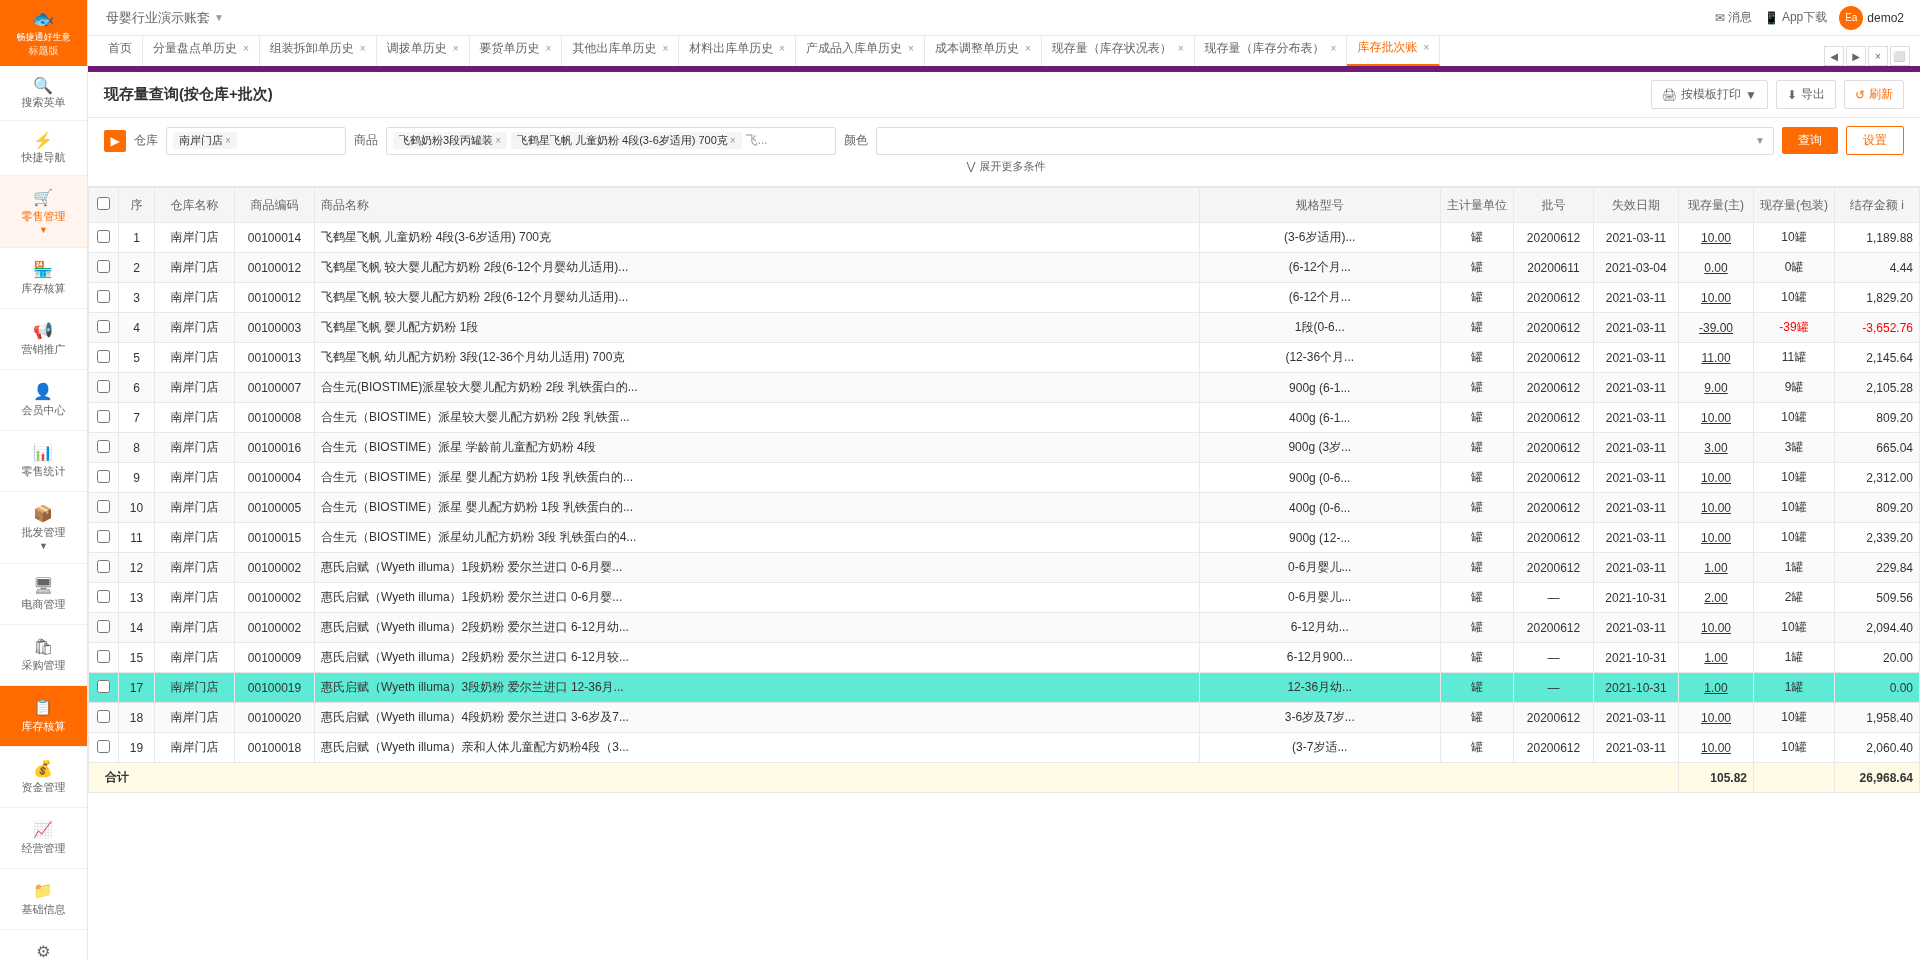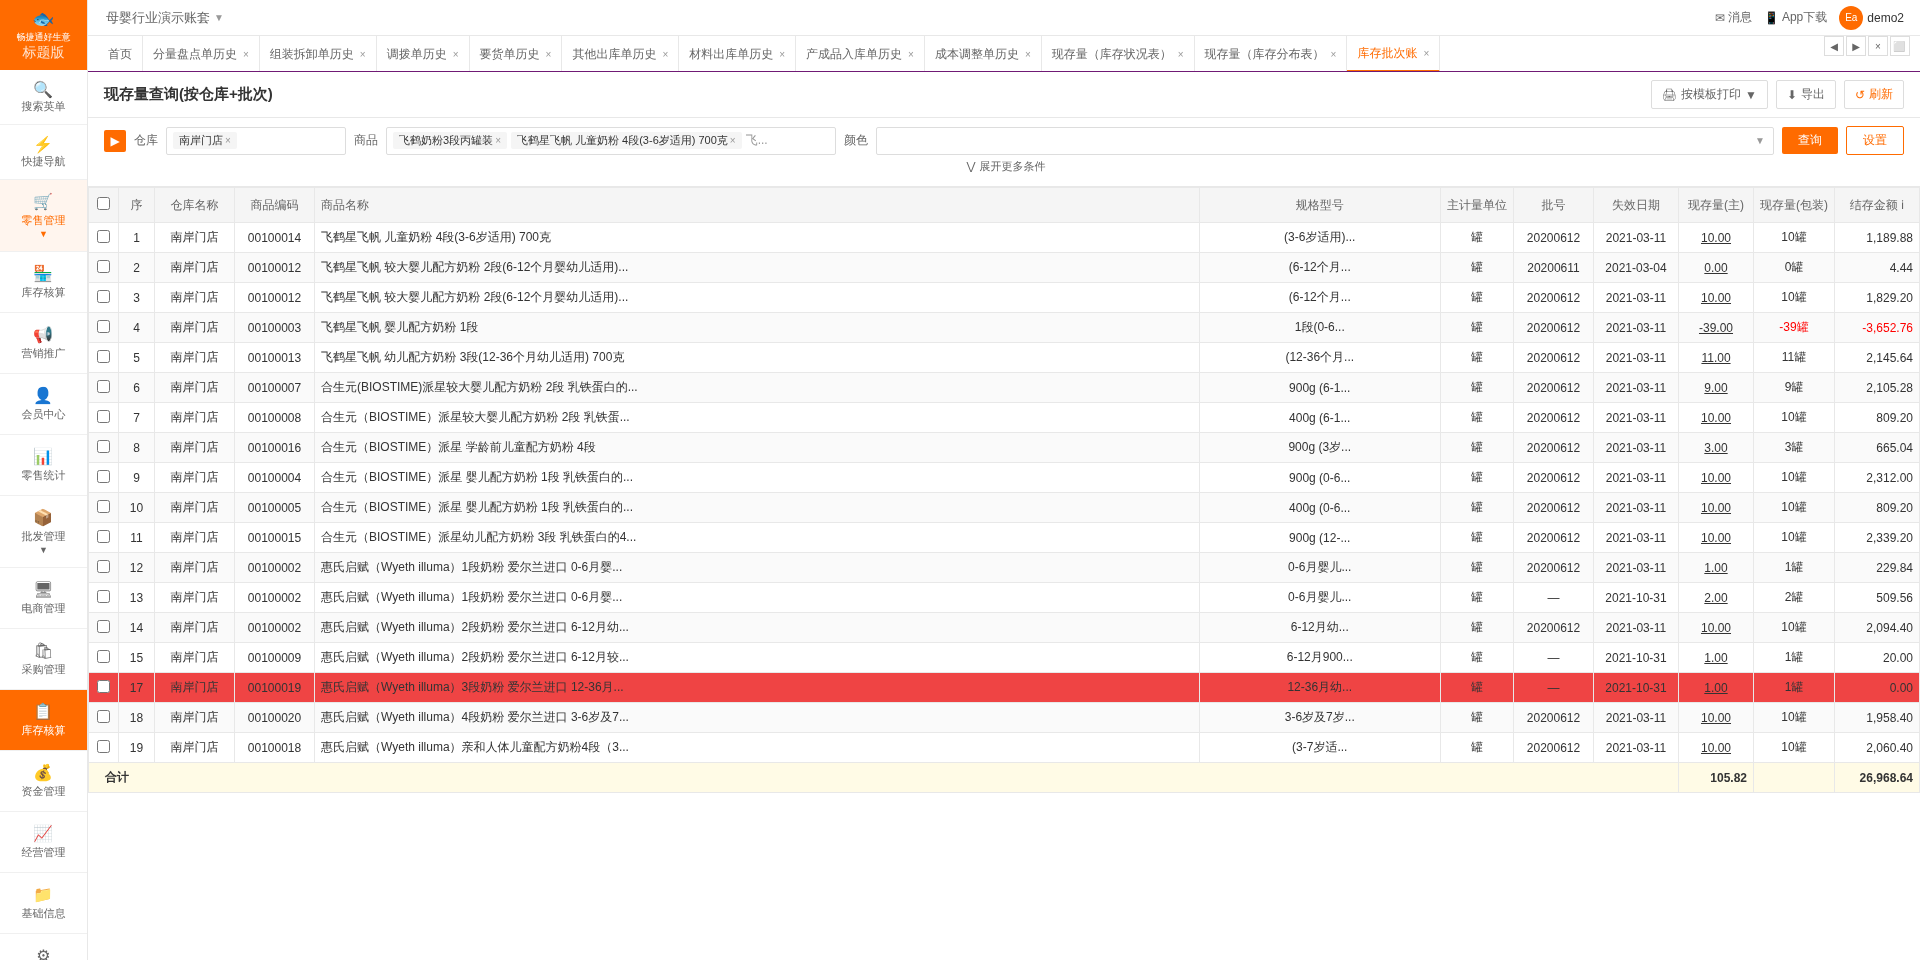--- a/index.html
+++ b/index.html
@@ -12,21 +12,21 @@
     .sidebar-search { width: 100%; padding: 10px 4px; text-align: center; color: #666; font-size: 11px; border-bottom: 1px solid #f0f0f0; cursor: pointer; }
     .sidebar-nav-btn { width: 100%; padding: 10px 4px; text-align: center; color: #666; font-size: 11px; border-bottom: 1px solid #f0f0f0; cursor: pointer; }
     .sidebar-item { width: 100%; padding: 12px 4px; text-align: center; color: #666; font-size: 11px; cursor: pointer; border-bottom: 1px solid #f0f0f0; }
     .sidebar-item.active { background: #ff6b00; color: #fff; }
     .sidebar-item .item-icon { font-size: 16px; display: block; margin-bottom: 2px; }
 
     
     .main { flex: 1; display: flex; flex-direction: column; height: 960px; overflow: hidden; }
 
     
-    .top-nav { background: #fff; border-bottom: 1px solid #701a75; height: 36px; display: flex; align-items: flex-start; padding: 0 10px; overflow: hidden; }
+    .top-nav { background: #fff; border-bottom: 6px solid #701a75; height: 36px; display: flex; align-items: flex-end; padding: 0 10px; overflow: hidden; }
     .tab-item { display: flex; align-items: center; padding: 0 10px; height: 36px; border-right: 1px solid #e8e8e8; cursor: pointer; white-space: nowrap; font-size: 12px; color: #666; }
     .tab-item.active { color: #ff6b00; border-bottom: 2px solid #ff6b00; }
     .tab-item .tab-close { margin-left: 6px; color: #999; font-size: 10px; }
     .tab-nav-arrows { margin-left: auto; display: flex; align-items: center; gap: 2px; }
     .tab-nav-btn { width: 20px; height: 20px; border: 1px solid #ddd; background: #fff; cursor: pointer; display: flex; align-items: center; justify-content: center; font-size: 10px; color: #666; }
 
     
     .page-header { background: #fff; padding: 8px 16px; border-bottom: 1px solid #e8e8e8; display: flex; align-items: center; justify-content: space-between; }
     .page-title { font-size: 15px; font-weight: bold; color: #333; }
     .page-actions { display: flex; align-items: center; gap: 8px; }
@@ -86,21 +86,21 @@
     .user-info { display: flex; align-items: center; gap: 4px; color: #333; font-size: 12px; cursor: pointer; }
     .avatar { width: 24px; height: 24px; background: #ff6b00; border-radius: 50%; display: flex; align-items: center; justify-content: center; color: #fff; font-size: 10px; }
   </style>
 </head>
 <body>
 
 <div class="sidebar">
   <div class="sidebar-logo">
     <span class="logo-icon">🐟</span>
     <span style="font-size:9px;">畅捷通好生意</span>
-    <div style="font-size:14px; color:rgba(255,255,255,0.8);">标题版</div>
+    <div style="font-size:10px; color:rgba(255,255,255,0.8);">标题版</div>
   </div>
   <div class="sidebar-search">
     <div style="font-size:16px;">🔍</div>
     <div>搜索英单</div>
   </div>
   <div class="sidebar-nav-btn">
     <div style="font-size:16px;">⚡</div>
     <div>快捷导航</div>
   </div>
 
@@ -520,21 +520,21 @@
     <td>00100009</td>
     <td class="td-left">惠氏启赋（Wyeth illuma）2段奶粉 爱尔兰进口 6-12月较...</td>
     <td>6-12月900...</td>
     <td>罐</td>
     <td>—</td>
     <td>2021-10-31</td>
     <td class="underline">1.00</td>
     <td class="">1罐</td>
     <td class="td-right">20.00</td>
   </tr>
-          <tr style="background: #ef4444;">
+          <tr style="background: #5eead4;">
     <td><input type="checkbox" style=""></td>
     <td>17</td>
     <td>南岸门店</td>
     <td>00100019</td>
     <td class="td-left">惠氏启赋（Wyeth illuma）3段奶粉 爱尔兰进口 12-36月...</td>
     <td>12-36月幼...</td>
     <td>罐</td>
     <td>—</td>
     <td>2021-10-31</td>
     <td class="underline">1.00</td>

